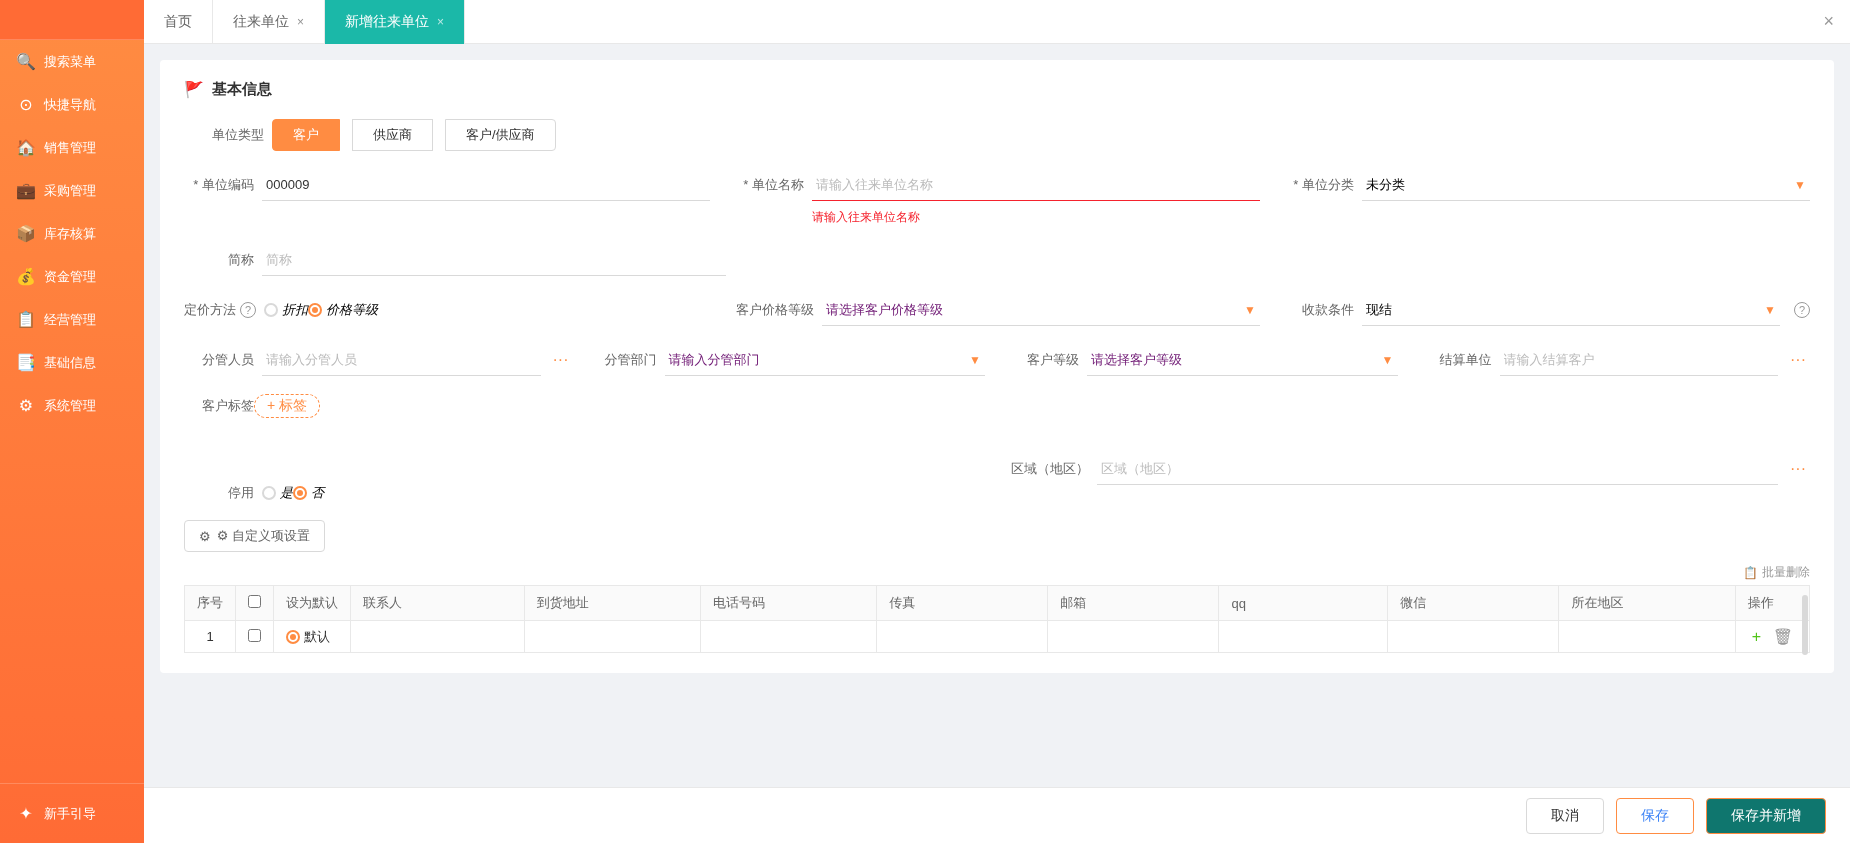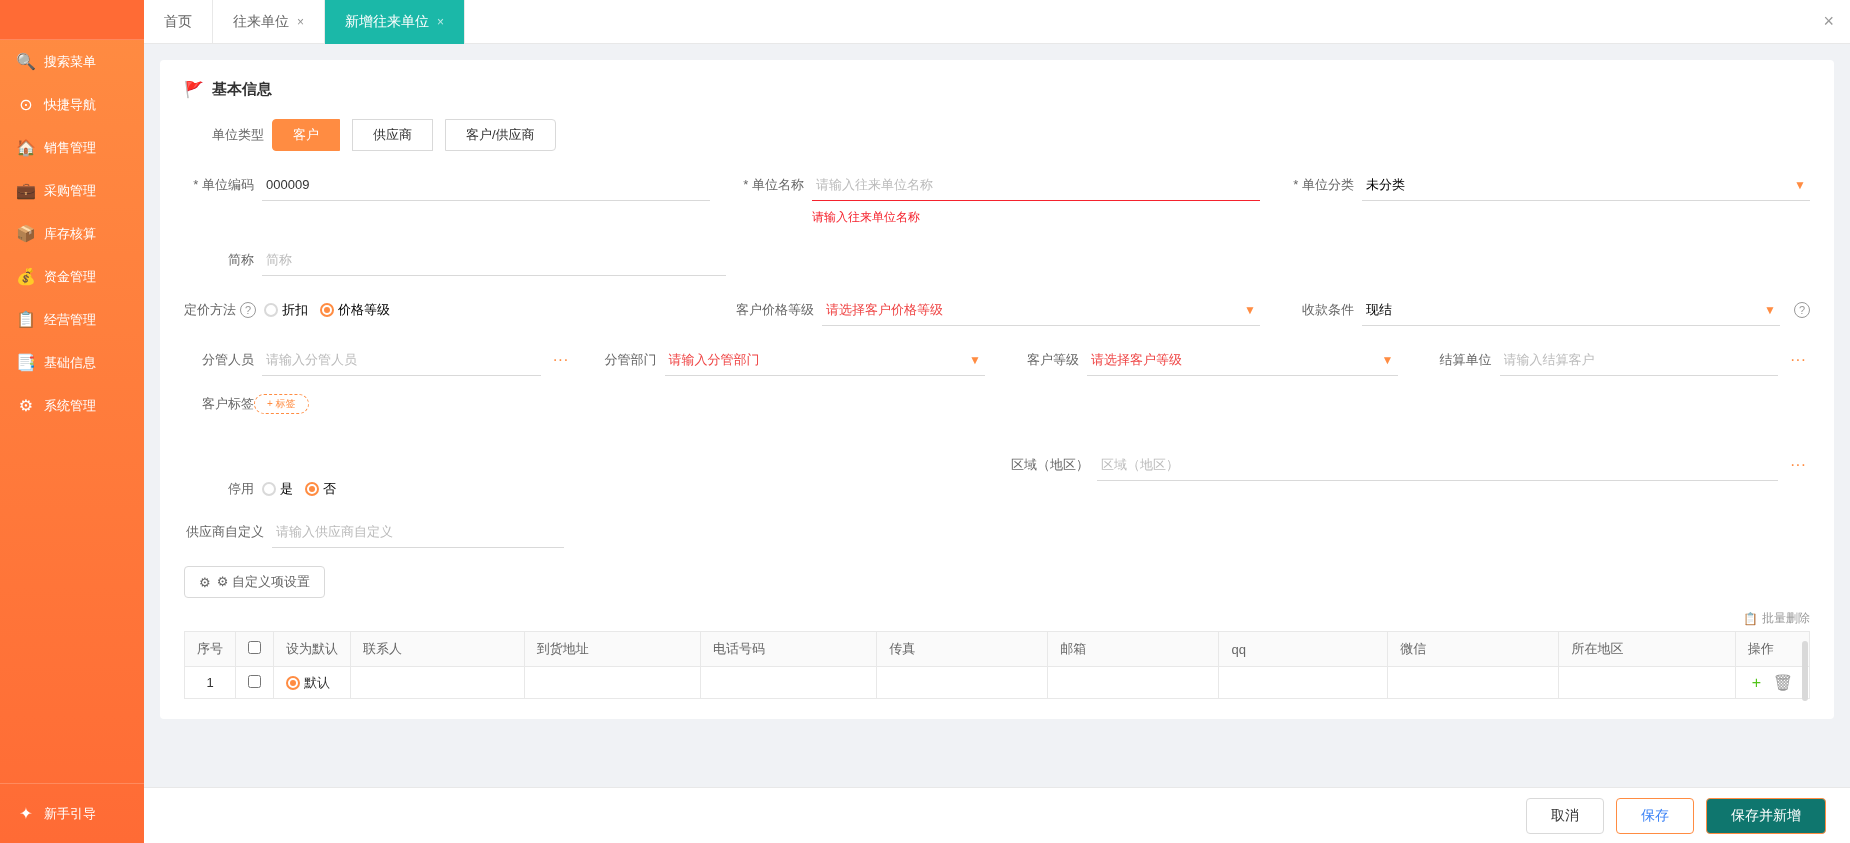--- a/index.html
+++ b/index.html
@@ -166,27 +166,27 @@
     .form-select-wrapper {
       flex: 1;
       display: flex;
       align-items: center;
       border-bottom: 1px solid #d9d9d9;
       padding: 0 4px;
       height: 32px;
       cursor: pointer;
     }
     .form-select-wrapper .text { flex: 1; font-size: 13px; }
-    .form-select-wrapper .text.placeholder { color: #ef4444; }
+    .form-select-wrapper .text.placeholder { color: #701a75; }
     .form-select-wrapper .chevron { color: #ff8c42; font-size: 12px; }
 
     .radio-group {
       display: flex;
       align-items: center;
-      gap: 12px;
+      font-style: italic;
     }
     .radio-item {
       display: flex;
       align-items: center;
       gap: 4px;
       cursor: pointer;
     }
     .radio-dot {
       width: 14px;
       height: 14px;
@@ -214,21 +214,21 @@
 
     .tag-add-btn {
       display: flex;
       align-items: center;
       gap: 4px;
       border: 1px dashed #ff8c42;
       color: #ff8c42;
       border-radius: 20px;
       padding: 2px 12px;
       cursor: pointer;
-      font-size: 10px;
+      font-size: 14px;
     }
 
     .help-icon {
       width: 16px;
       height: 16px;
       border-radius: 50%;
       border: 1px solid #999;
       color: #999;
       display: flex;
       align-items: center;
@@ -519,26 +519,20 @@
             </div>
           </div>
         </div>
         <div class="form-field" style="flex:1; align-items:center;">
           <span class="form-label" style="min-width:80px;">区域（地区）</span>
           <input class="form-input" type="text" placeholder="区域（地区）" style="">
           <span class="ellipsis-btn">···</span>
         </div>
       </div>
 
-      <div class="form-row" style="margin-top:8px;">
-        <div class="form-field" style="flex:none; width:380px; align-items:center;">
-          <span class="form-label" style="min-width:80px;">供应商自定义</span>
-          <input class="form-input" type="text" placeholder="请输入供应商自定义" style="">
-        </div>
-      </div>
 
       <div style="margin-top:16px;">
         <button class="custom-settings-btn">
           <span>⚙</span>
           <span>⚙ 自定义项设置</span>
         </button>
       </div>
 
       <div class="batch-delete">
         <span>📋</span>

